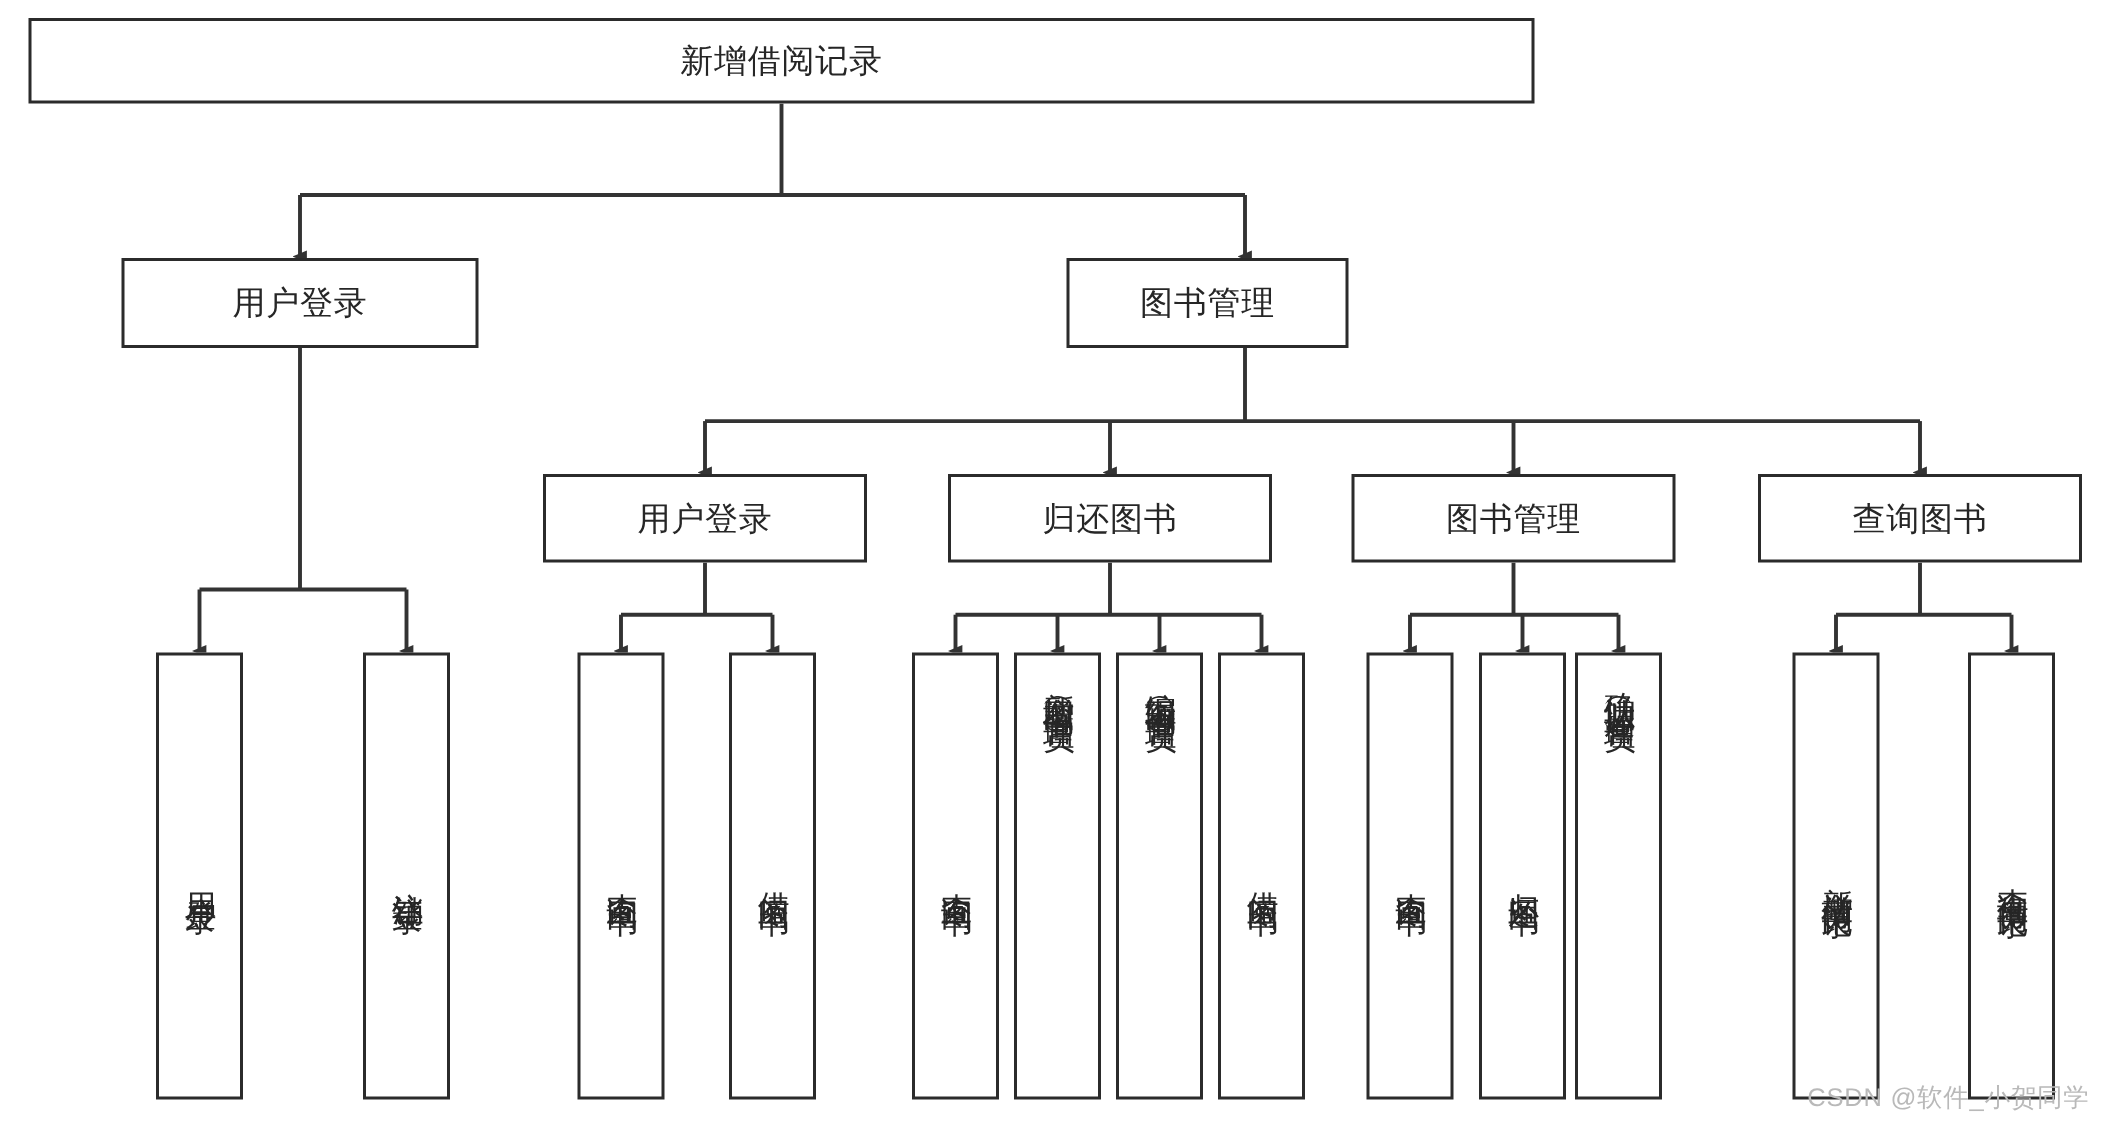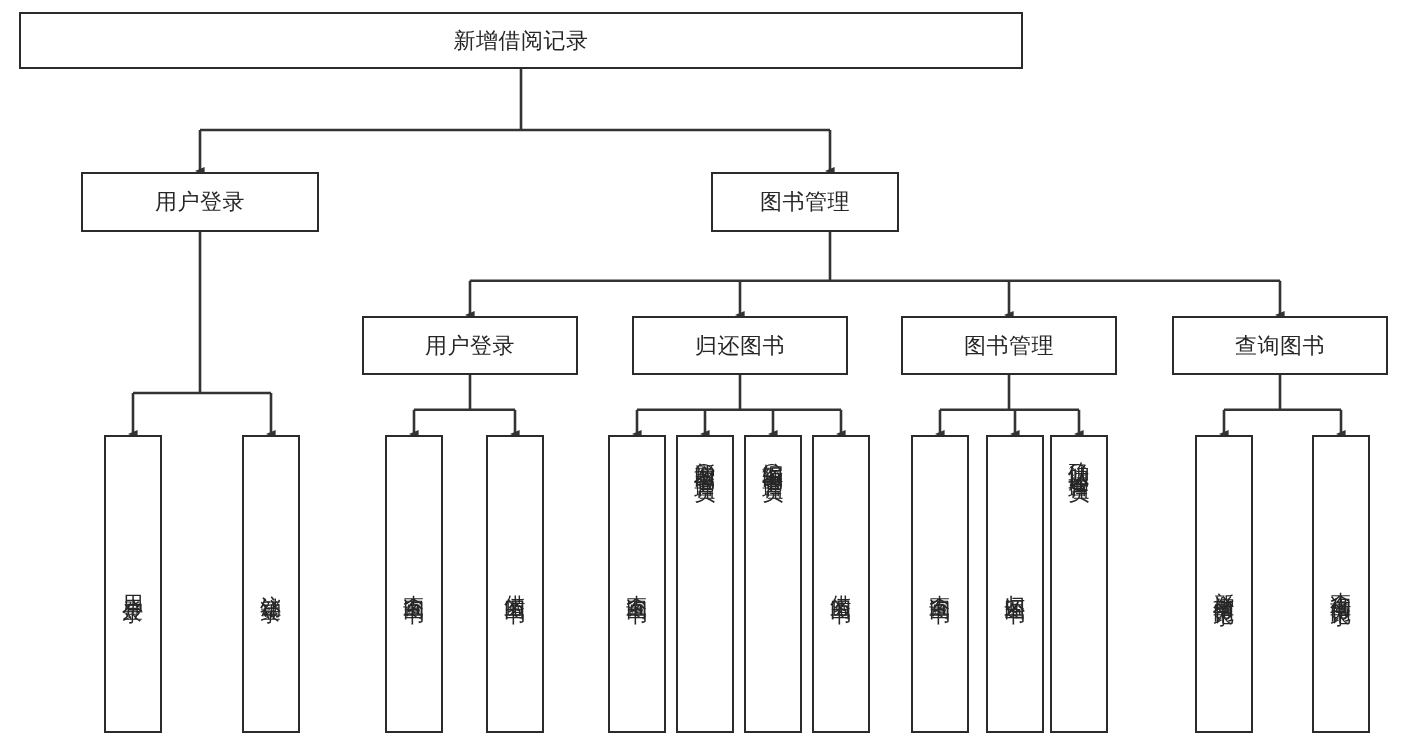--- a/index.html
+++ b/index.html
@@ -177,13 +177,14 @@
         <span class="node-label">确认归还（管理员）</span>
       </div>
       <div class="node vert centered" style="left: 1195px; top: 435px; width: 58px; height: 298px;">
         <span class="node-label">新增借阅记录</span>
       </div>
       <div class="node vert centered" style="left: 1312px; top: 435px; width: 58px; height: 298px;">
         <span class="node-label">查询借阅记录</span>
       </div>
     </div>
 
+  <div id="watermark">CSDN @软件_小贺同学</div>
 </div>
 
 </body></html>

